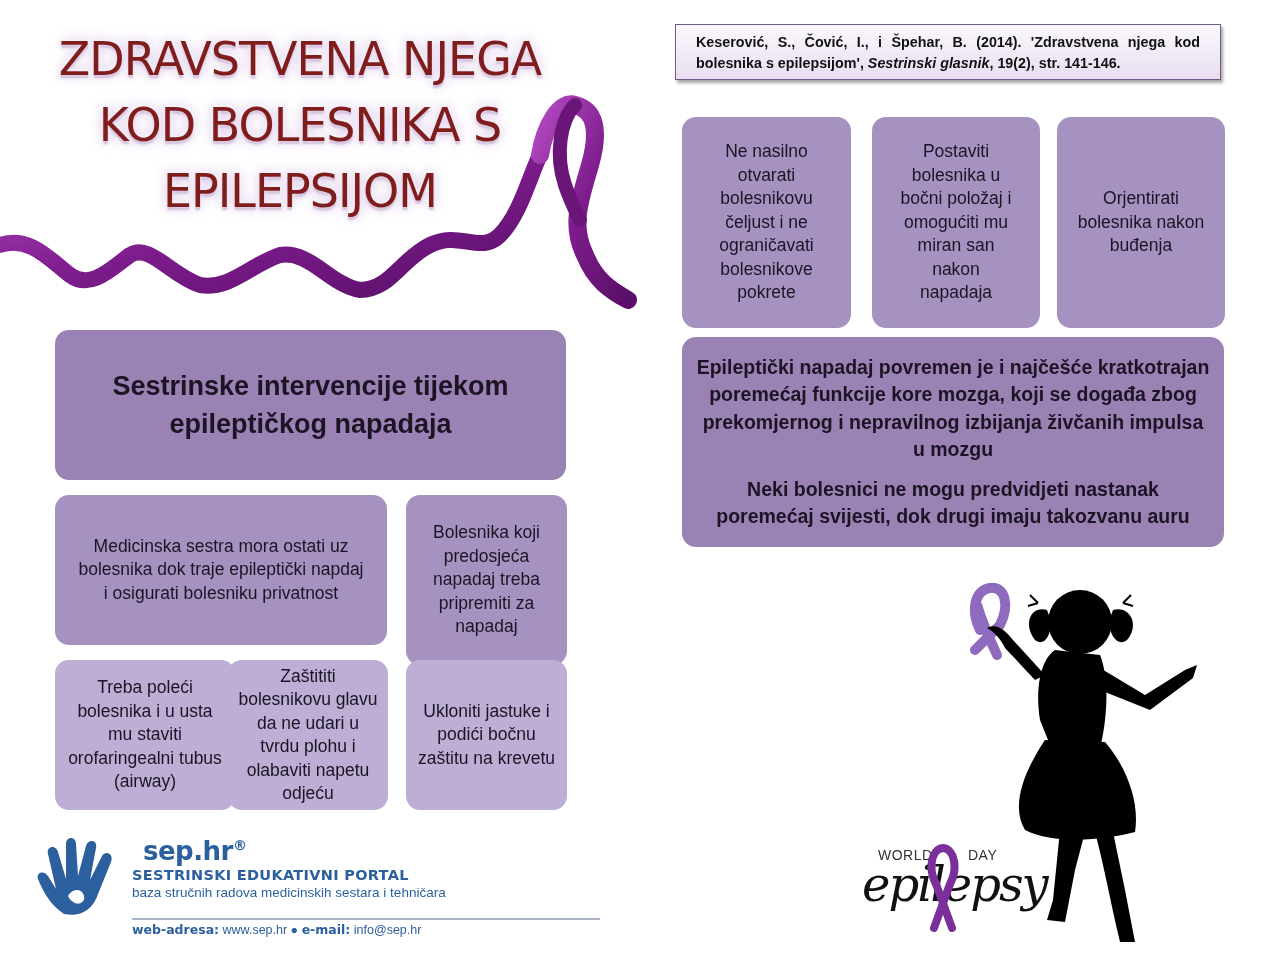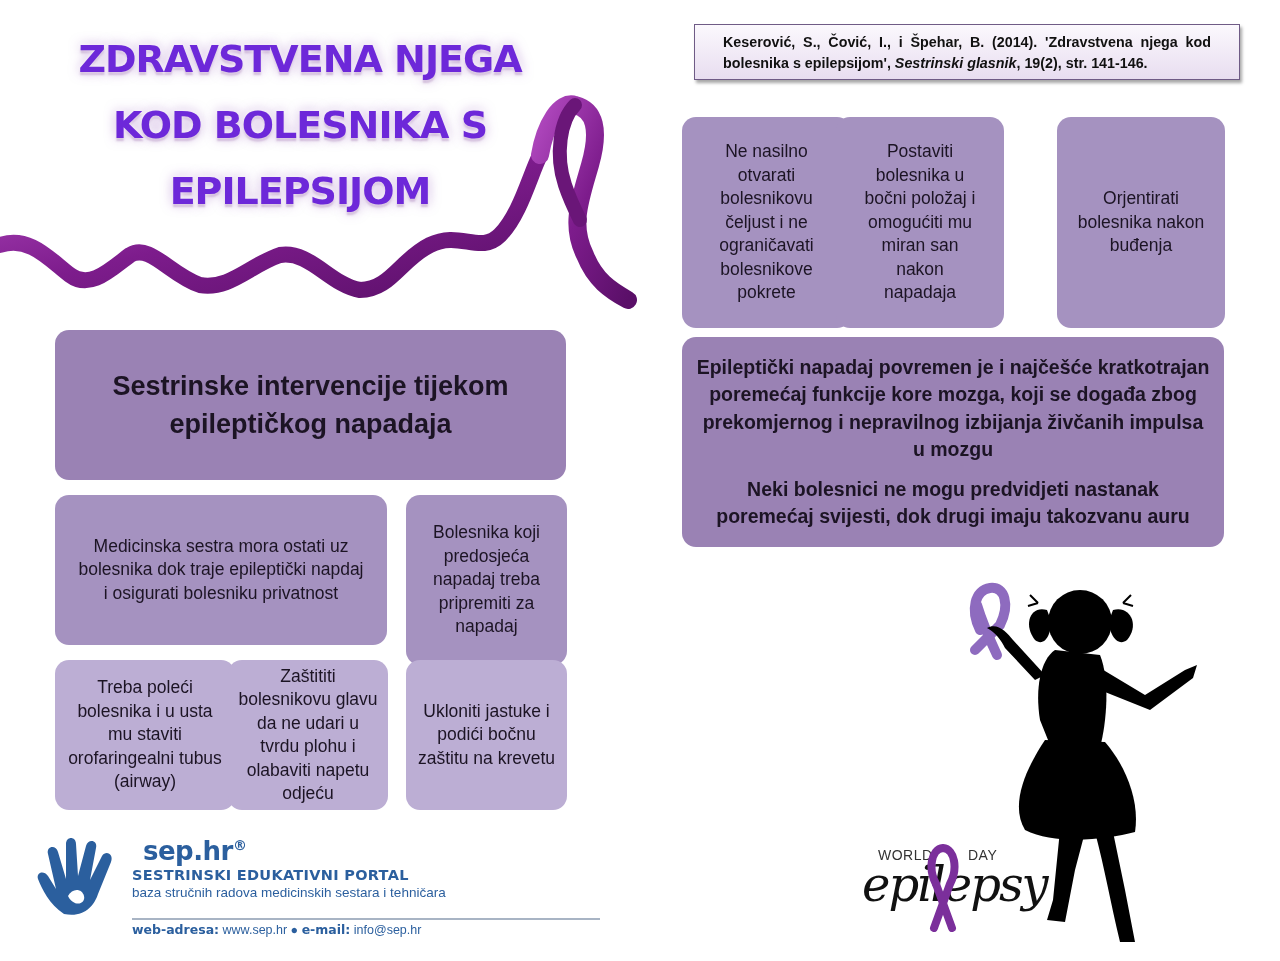--- a/index.html
+++ b/index.html
@@ -7,33 +7,33 @@
     width: 1280px; height: 961px; position: relative; overflow: hidden;
     background: #ffffff;
     font-family: "Liberation Sans", "DejaVu Sans", sans-serif;
     color: #111;
   }
   .abs { position: absolute; }
 
   
   .title {
     left: 0; top: 26px; width: 600px; text-align: center;
-    font-family: "DejaVu Sans", sans-serif; font-weight: bold;
-    font-size: 38px; line-height: 66px; color: #6d28d9;
+    font-family: "DejaVu Sans", sans-serif; font-weight: normal;
+    font-size: 46px; line-height: 66px; color: #7f1d1d;
     letter-spacing: -1px;
     text-shadow: 0 0 6px rgba(255,255,255,1), 0 0 12px rgba(150,90,190,0.55), 0 3px 2px rgba(120,60,140,0.35);
   }
   .title span { display: block; }
 
   .ribbon-svg { left: 0; top: 85px; width: 640px; height: 230px; }
 
   
   .citation {
-    left: 694px; top: 24px; width: 546px; height: 56px; box-sizing: border-box;
-    padding: 7px 28px; border: 1px solid #6f5b86;
+    left: 675px; top: 24px; width: 546px; height: 56px; box-sizing: border-box;
+    padding: 7px 20px; border: 1px solid #6f5b86;
     background: linear-gradient(#fbf8fd, #e8ddf0);
     box-shadow: 2px 3px 3px rgba(0,0,0,0.35);
     font-size: 14.3px; font-weight: bold; line-height: 21px; text-align: justify;
     color: #111;
   }
   .citation i { font-weight: bold; }
 
   
   .box {
     position: absolute; border-radius: 14px; box-sizing: border-box;
@@ -112,21 +112,21 @@
 <div class="box light txt-reg" style="left:228px; top:660px; width:160px; height:150px;">
   <span>Zaštititi bolesnikovu glavu da ne udari u tvrdu plohu i olabaviti napetu odjeću</span>
 </div>
 <div class="box light txt-reg" style="left:406px; top:660px; width:161px; height:150px;">
   <span>Ukloniti jastuke i podići bočnu zaštitu na krevetu</span>
 </div>
 
 <div class="box mid txt-reg" style="left:682px; top:117px; width:169px; height:211px; padding:0 14px;">
   <span>Ne nasilno otvarati bolesnikovu čeljust i ne ograničavati bolesnikove pokrete</span>
 </div>
-<div class="box mid txt-reg" style="left:836px; top:117px; width:168px; height:211px; padding:0 27px;">
+<div class="box mid txt-reg" style="left:872px; top:117px; width:168px; height:211px; padding:0 27px;">
   <span>Postaviti bolesnika u bočni položaj i omogućiti mu miran san nakon napadaja</span>
 </div>
 <div class="box mid txt-reg" style="left:1057px; top:117px; width:168px; height:211px; padding:0 10px;">
   <span>Orjentirati bolesnika nakon buđenja</span>
 </div>
 
 <div class="box dark txt-bold-md" style="left:682px; top:337px; width:542px; height:210px; flex-direction:column; padding:16px 14px;">
   <div>Epileptički napadaj povremen je i najčešće kratkotrajan poremećaj funkcije kore mozga, koji se događa zbog prekomjernog i nepravilnog izbijanja živčanih impulsa u mozgu</div>
   <div style="margin-top:12px;">Neki bolesnici ne mogu predvidjeti nastanak poremećaj svijesti, dok drugi imaju takozvanu auru</div>
 </div>

